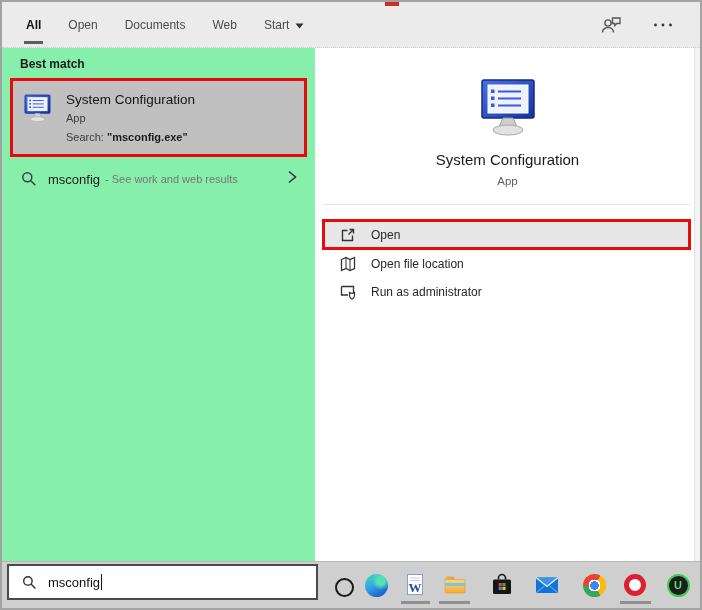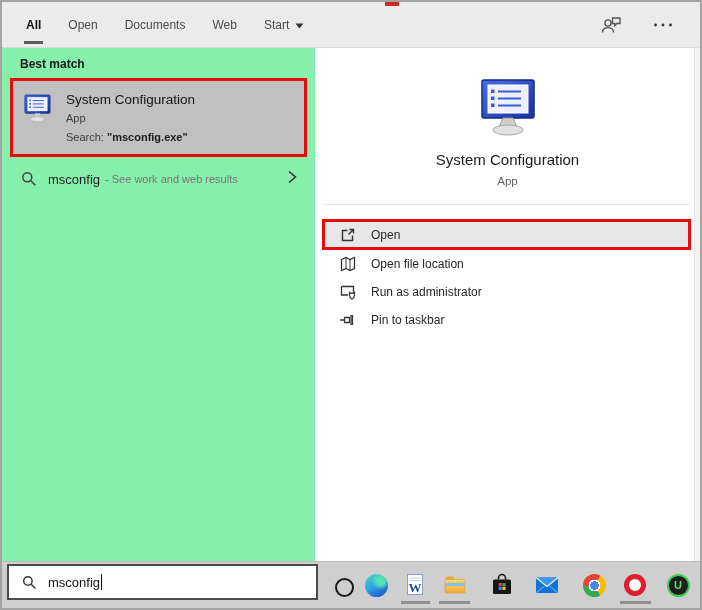--- a/index.html
+++ b/index.html
@@ -204,30 +204,20 @@
         <div class="action-row">
           <span class="a-icon">
             <svg width="18" height="18" viewBox="0 0 18 18">
               <path d="M2.5 3.5 h12 v6.5" fill="none" stroke="#333" stroke-width="1.3"></path>
               <path d="M2.5 3.5 v8.5 h6.5" fill="none" stroke="#333" stroke-width="1.3"></path>
               <path d="M10.5 9.5 c1.6 1.1 3.4 1.1 5 0 v3.1 c0 1.9-1.4 3.1-2.5 3.6 -1.1-.5-2.5-1.7-2.5-3.6 z" fill="#fff" stroke="#333" stroke-width="1.2"></path>
             </svg>
           </span>
           <span class="a-label">Run as administrator</span>
         </div>
-        <div class="action-row">
-          <span class="a-icon">
-            <svg width="18" height="18" viewBox="0 0 18 18">
-              <line x1="1" y1="9" x2="5.5" y2="9" stroke="#333" stroke-width="1.4"></line>
-              <path d="M5.5 6.5 h5 v5 h-5 z" fill="none" stroke="#333" stroke-width="1.3"></path>
-              <path d="M12 4.5 h1.5 v9 H12 z" fill="none" stroke="#333" stroke-width="1.2"></path>
-            </svg>
-          </span>
-          <span class="a-label">Pin to taskbar</span>
-        </div>
       </div>
 
       <div class="scroll-strip"></div>
     </div>
   </div>
 
   <div class="taskbar">
     <div class="search-box">
       <svg width="15" height="15" viewBox="0 0 16 16">
         <circle cx="6.3" cy="6.3" r="4.5" fill="none" stroke="#333" stroke-width="1.5"></circle>

